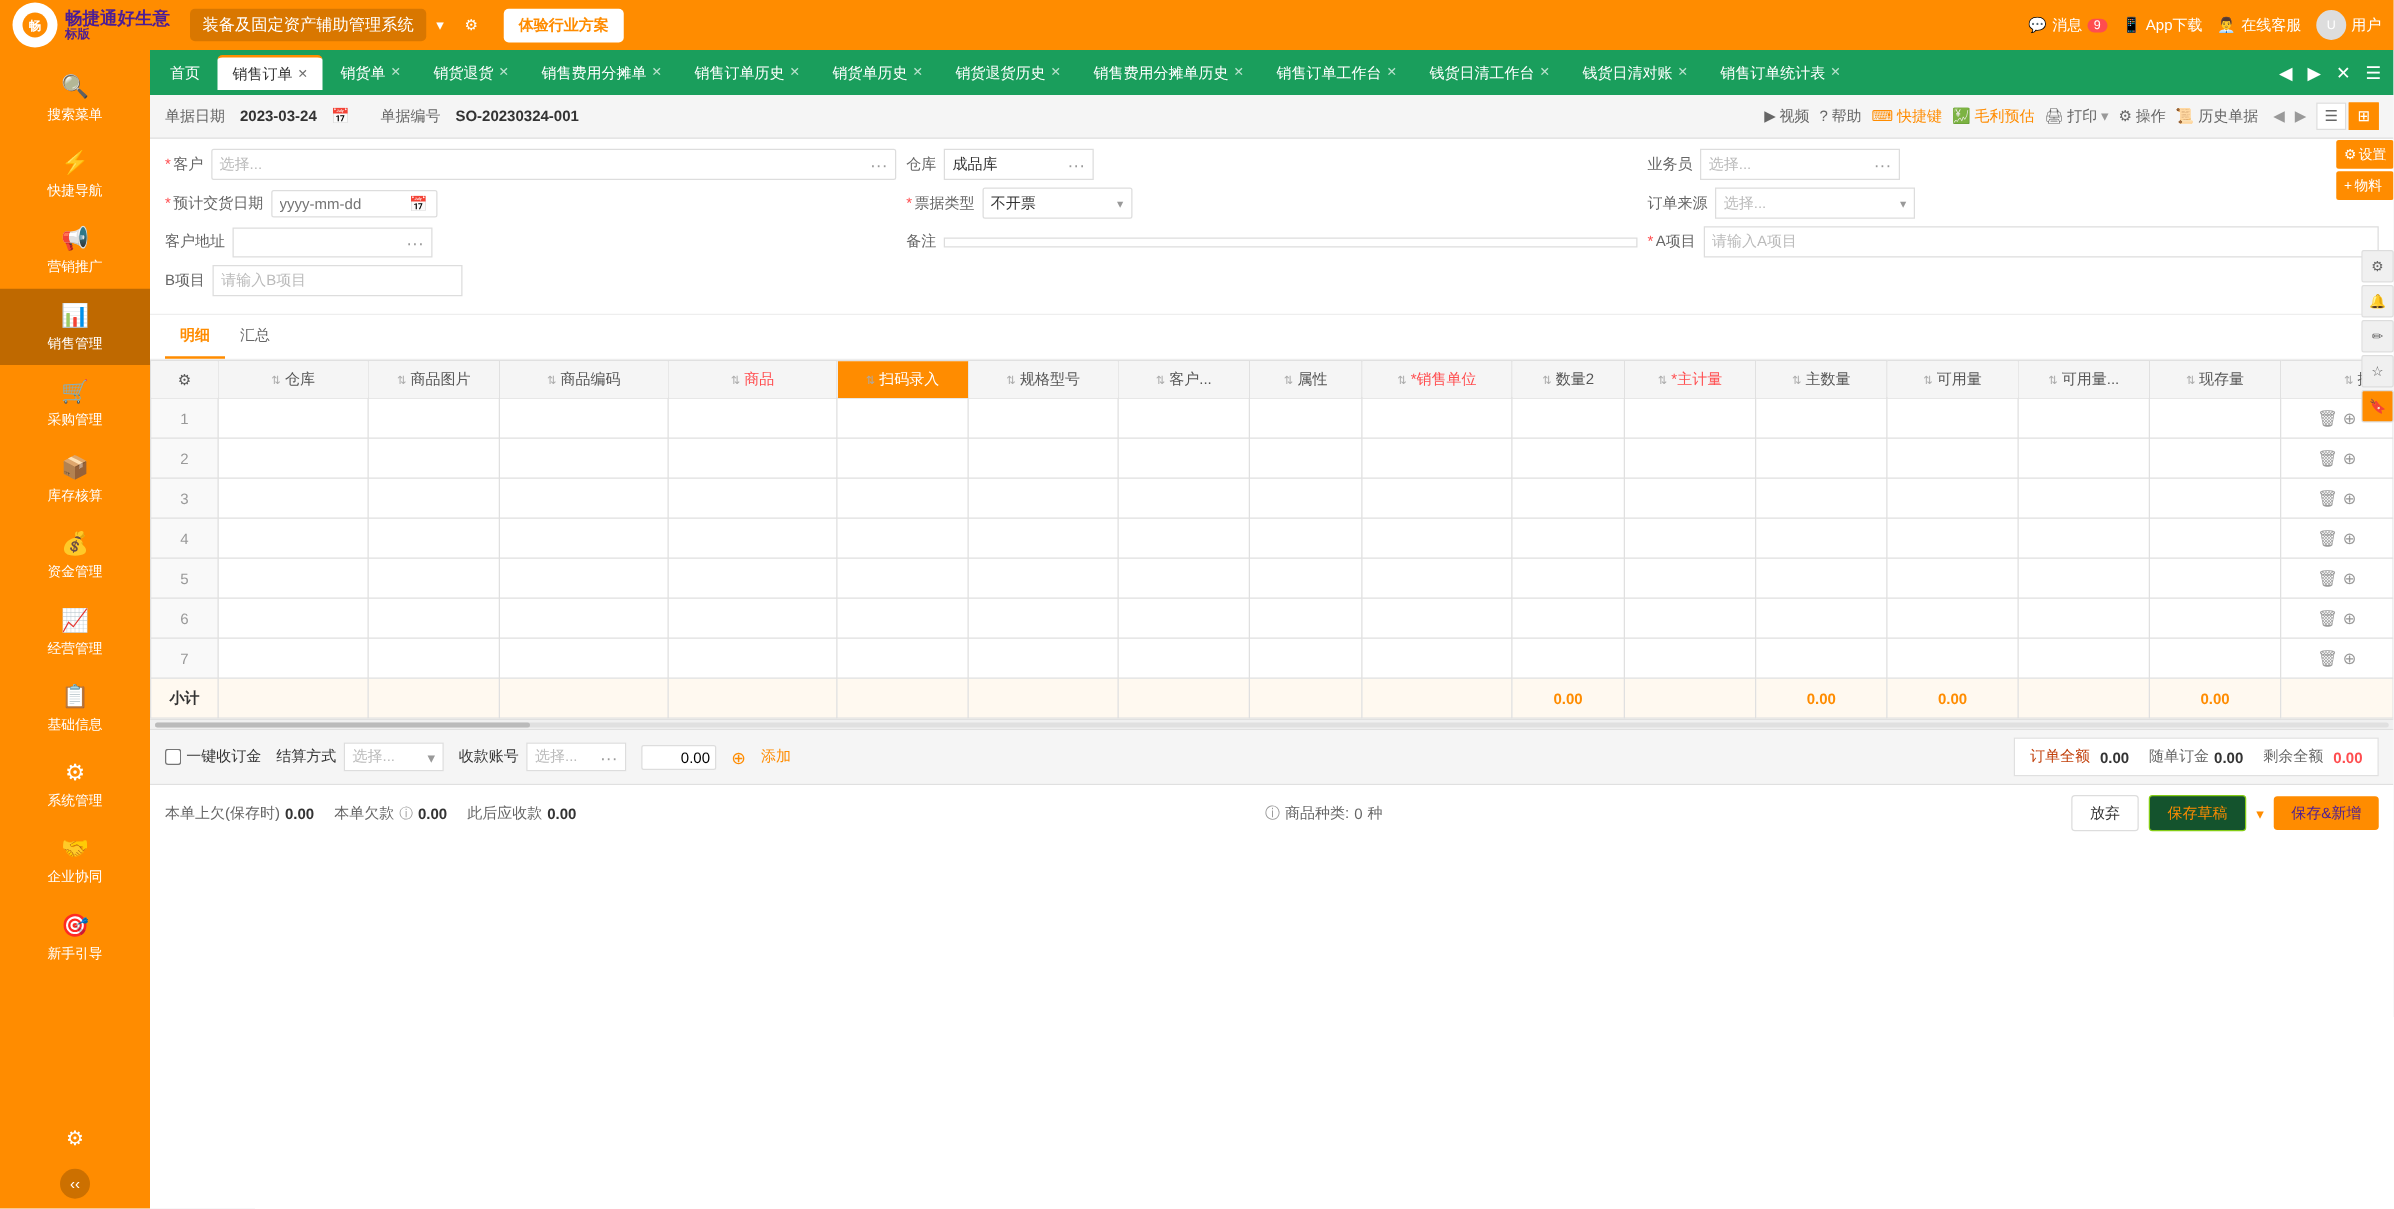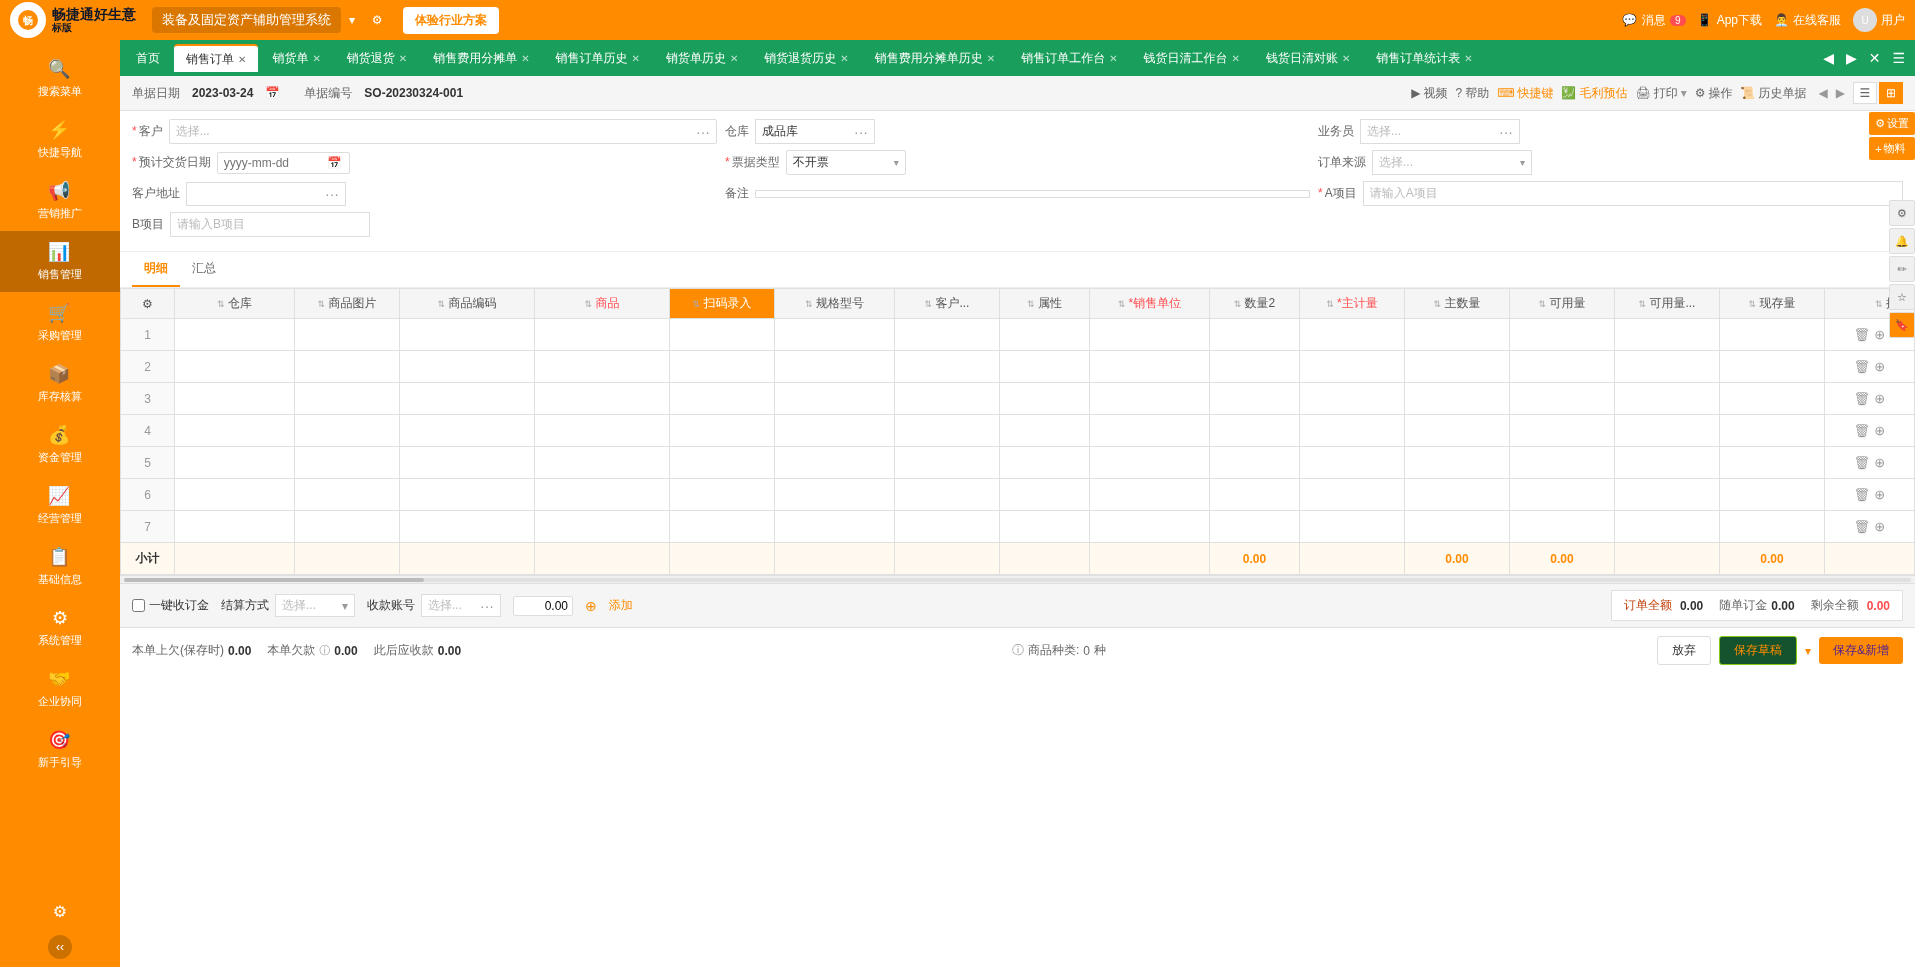--- a/index.html
+++ b/index.html
@@ -11,21 +11,21 @@
     .main-layout { display: flex; flex: 1; overflow: hidden; }
     .sidebar { width: 120px; background: #ff8c00; display: flex; flex-direction: column; align-items: center; padding-top: 8px; flex-shrink: 0; }
     .content-area { flex: 1; display: flex; flex-direction: column; overflow: hidden; }
     .tab-bar { height: 36px; background: #1a9e5c; display: flex; align-items: center; padding: 0 4px; overflow: hidden; flex-shrink: 0; }
     .main-content { flex: 1; background: #fff; overflow-y: auto; padding: 0; }
 
     
     .top-bar-logo { display: flex; align-items: center; gap: 6px; }
     .logo-icon { width: 36px; height: 36px; background: #fff; border-radius: 50%; display: flex; align-items: center; justify-content: center; }
     .logo-icon svg { width: 24px; height: 24px; }
-    .logo-text { color: #0f172a; font-size: 13px; font-weight: bold; line-height: 1.2; }
+    .logo-text { color: #4c1d95; font-size: 13px; font-weight: bold; line-height: 1.2; }
     .logo-text div:first-child { font-size: 14px; }
     .logo-text div:last-child { font-size: 10px; }
     .system-title { color: #fff; font-size: 13px; padding: 4px 10px; background: rgba(0,0,0,0.15); border-radius: 4px; margin-left: 8px; }
     .system-title-arrow { color: #fff; font-size: 12px; cursor: pointer; }
     .settings-btn { width: 28px; height: 28px; display: flex; align-items: center; justify-content: center; color: #fff; cursor: pointer; }
     .industry-btn { background: #fff; color: #ff8c00; border: none; border-radius: 4px; padding: 5px 12px; cursor: pointer; font-size: 12px; font-weight: bold; margin-left: 4px; }
     .top-bar-right { margin-left: auto; display: flex; align-items: center; gap: 12px; color: #fff; font-size: 12px; }
     .top-bar-right-item { display: flex; align-items: center; gap: 4px; cursor: pointer; }
     .badge { background: #ff4d4f; color: #fff; border-radius: 8px; padding: 0 4px; font-size: 10px; min-width: 16px; text-align: center; }
     .avatar { width: 24px; height: 24px; background: #ddd; border-radius: 50%; display: flex; align-items: center; justify-content: center; font-size: 10px; }
@@ -435,21 +435,21 @@
                     <th style="background: rgb(255, 140, 0); color: rgb(255, 255, 255); width: 70px;"><span class="sort-icon" style="font-size:9px;color:#aaa;">⇅</span> 扫码录入</th>
                     <th style="width: 80px;"><span class="sort-icon" style="font-size:9px;color:#aaa;">⇅</span> 规格型号</th>
                     <th style="width: 70px;"><span class="sort-icon" style="font-size:9px;color:#aaa;">⇅</span> 客户...</th>
                     <th style="width: 60px;"><span class="sort-icon" style="font-size:9px;color:#aaa;">⇅</span> 属性</th>
                     <th style="color: rgb(255, 77, 79); width: 80px;"><span class="sort-icon" style="font-size:9px;color:#aaa;">⇅</span> *销售单位</th>
                     <th style="width: 60px;"><span class="sort-icon" style="font-size:9px;color:#aaa;">⇅</span> 数量2</th>
                     <th style="color: rgb(255, 77, 79); width: 70px;"><span class="sort-icon" style="font-size:9px;color:#aaa;">⇅</span> *主计量</th>
                     <th style="width: 70px;"><span class="sort-icon" style="font-size:9px;color:#aaa;">⇅</span> 主数量</th>
                     <th style="width: 70px;"><span class="sort-icon" style="font-size:9px;color:#aaa;">⇅</span> 可用量</th>
                     <th style="width: 70px;"><span class="sort-icon" style="font-size:9px;color:#aaa;">⇅</span> 可用量...</th>
-                    <th style="width: 70px;"><span class="sort-icon" style="font-size:9px;color:#aaa;">⇅</span> 现存量</th>
+                    <th style="width: 70px; font-family: Liberation Serif, serif;"><span class="sort-icon" style="font-size:9px;color:#aaa;">⇅</span> 现存量</th>
                     <th style="width: 60px; text-align: right;"><span class="sort-icon" style="font-size:9px;color:#aaa;">⇅</span> 操作</th>
                   </tr>
                 </thead>
               <tbody id="table-body">
                   <tr>
                     <td style="background: rgb(249, 249, 249); color: rgb(153, 153, 153);">1</td>
                     <td></td>
                     <td></td>
                     <td></td>
                     <td></td>

